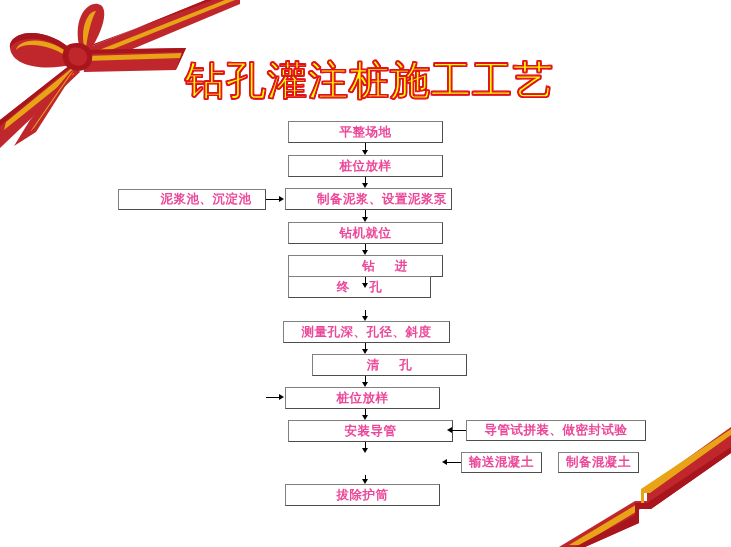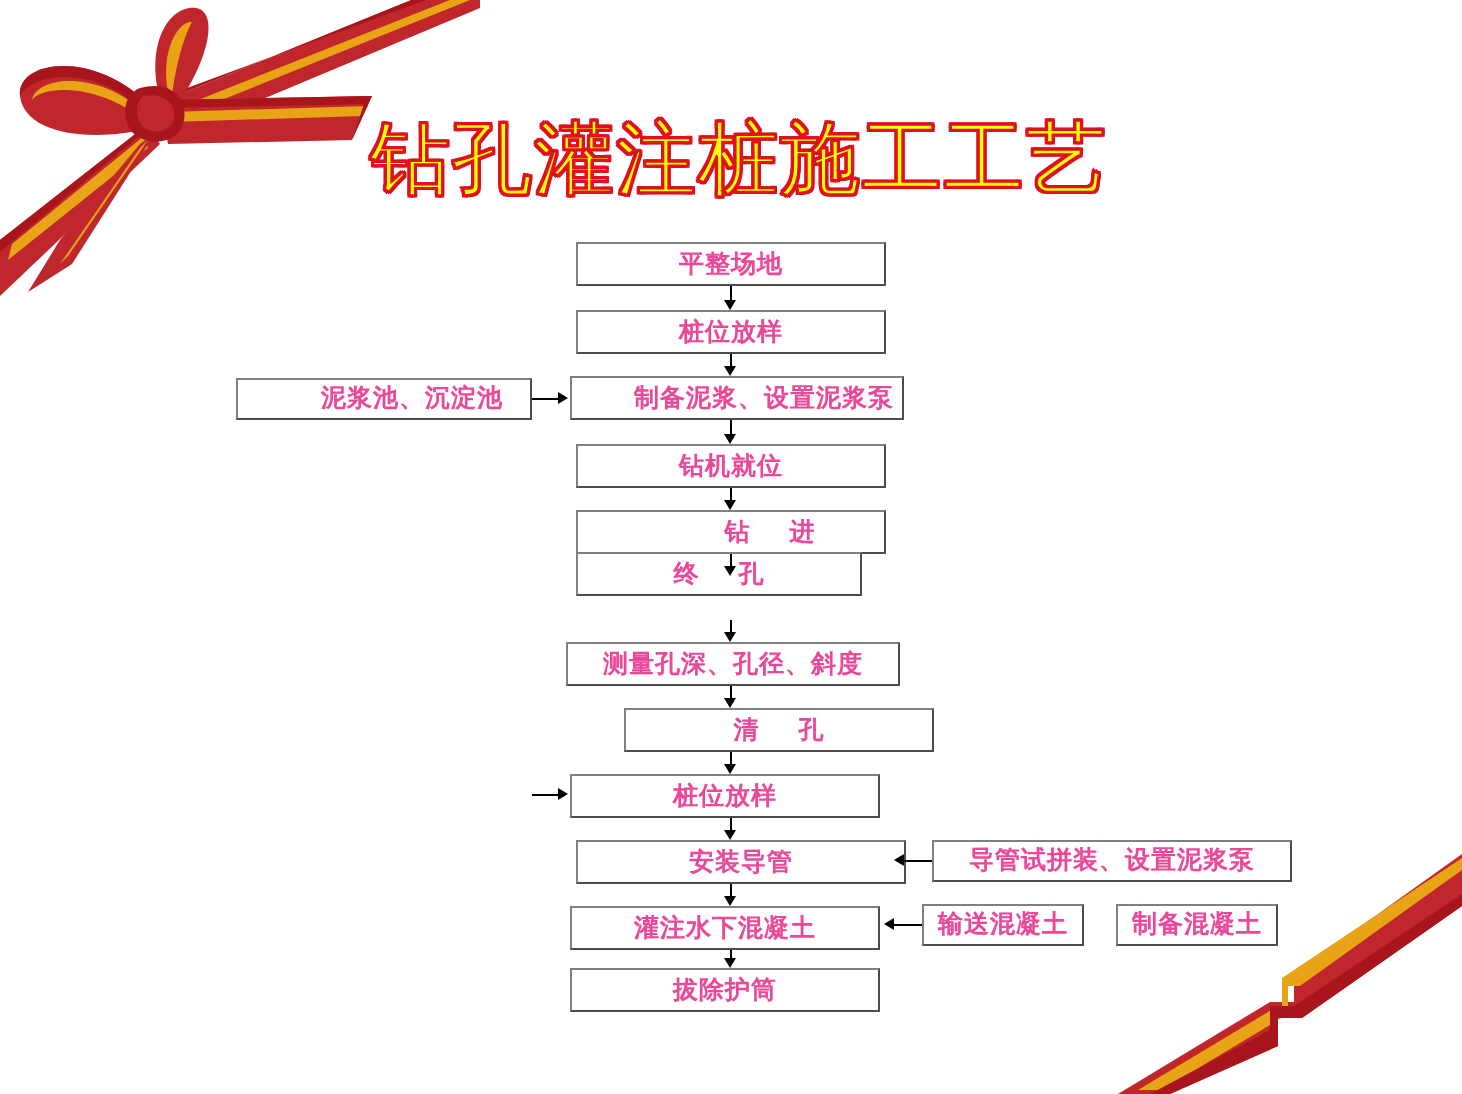--- a/index.html
+++ b/index.html
@@ -150,25 +150,24 @@
   <div class="node" style="left:288px; top:121px; width:155px; height:22px;">平整场地</div>
   <div class="node" style="left:288px; top:155px; width:155px; height:22px;">桩位放样</div>
   <div class="node" style="left:285px; top:188px; width:167px; height:22px;padding-left:27px;">制备泥浆、设置泥浆泵</div>
   <div class="node" style="left:288px; top:222px; width:155px; height:22px;">钻机就位</div>
   <div class="node" style="left:288px; top:255px; width:155px; height:22px;padding-left:39px;">钻    进</div>
   <div class="node" style="left:288px; top:276px; width:143px; height:22px;">终    孔</div>
   <div class="node" style="left:283px; top:321px; width:167px; height:22px;">测量孔深、孔径、斜度</div>
   <div class="node" style="left:288px; top:354px; width:155px; height:22px;margin-left:24px;">清    孔</div>
   <div class="node" style="left:285px; top:387px; width:155px; height:22px;">桩位放样</div>
   <div class="node" style="left:288px; top:420px; width:165px; height:22px;">安装导管</div>
-  <div class="node" style="left:285px; top:453px; width:155px; height:22px;">灌注水下混凝土</div>
   <div class="node" style="left:285px; top:484px; width:155px; height:22px;">拔除护筒</div>
 
   <div class="node" style="left:118px; top:189px; width:148px; height:21px;padding-left:28px;">泥浆池、沉淀池</div>
-  <div class="node" style="left:466px; top:420px; width:180px; height:21px;">导管试拼装、设置泥浆泵</div>
+  <div class="node" style="left:466px; top:420px; width:180px; height:21px;">导管试拼装、做密封试验</div>
   <div class="node" style="left:461px; top:452px; width:81px;  height:21px;">输送混凝土</div>
   <div class="node" style="left:558px; top:452px; width:81px;  height:21px;">制备混凝土</div>
 
   <div class="connector" style="left:365px; top:143px; width:1px; height:8px;"></div>
   <div class="arrowhead arrow-down" style="left:362px; top:150px;"></div>
 
   <div class="connector" style="left:365px; top:177px; width:1px; height:6px;"></div>
   <div class="arrowhead arrow-down" style="left:362px; top:183px;"></div>
 
   <div class="connector" style="left:365px; top:210px; width:1px; height:7px;"></div>

